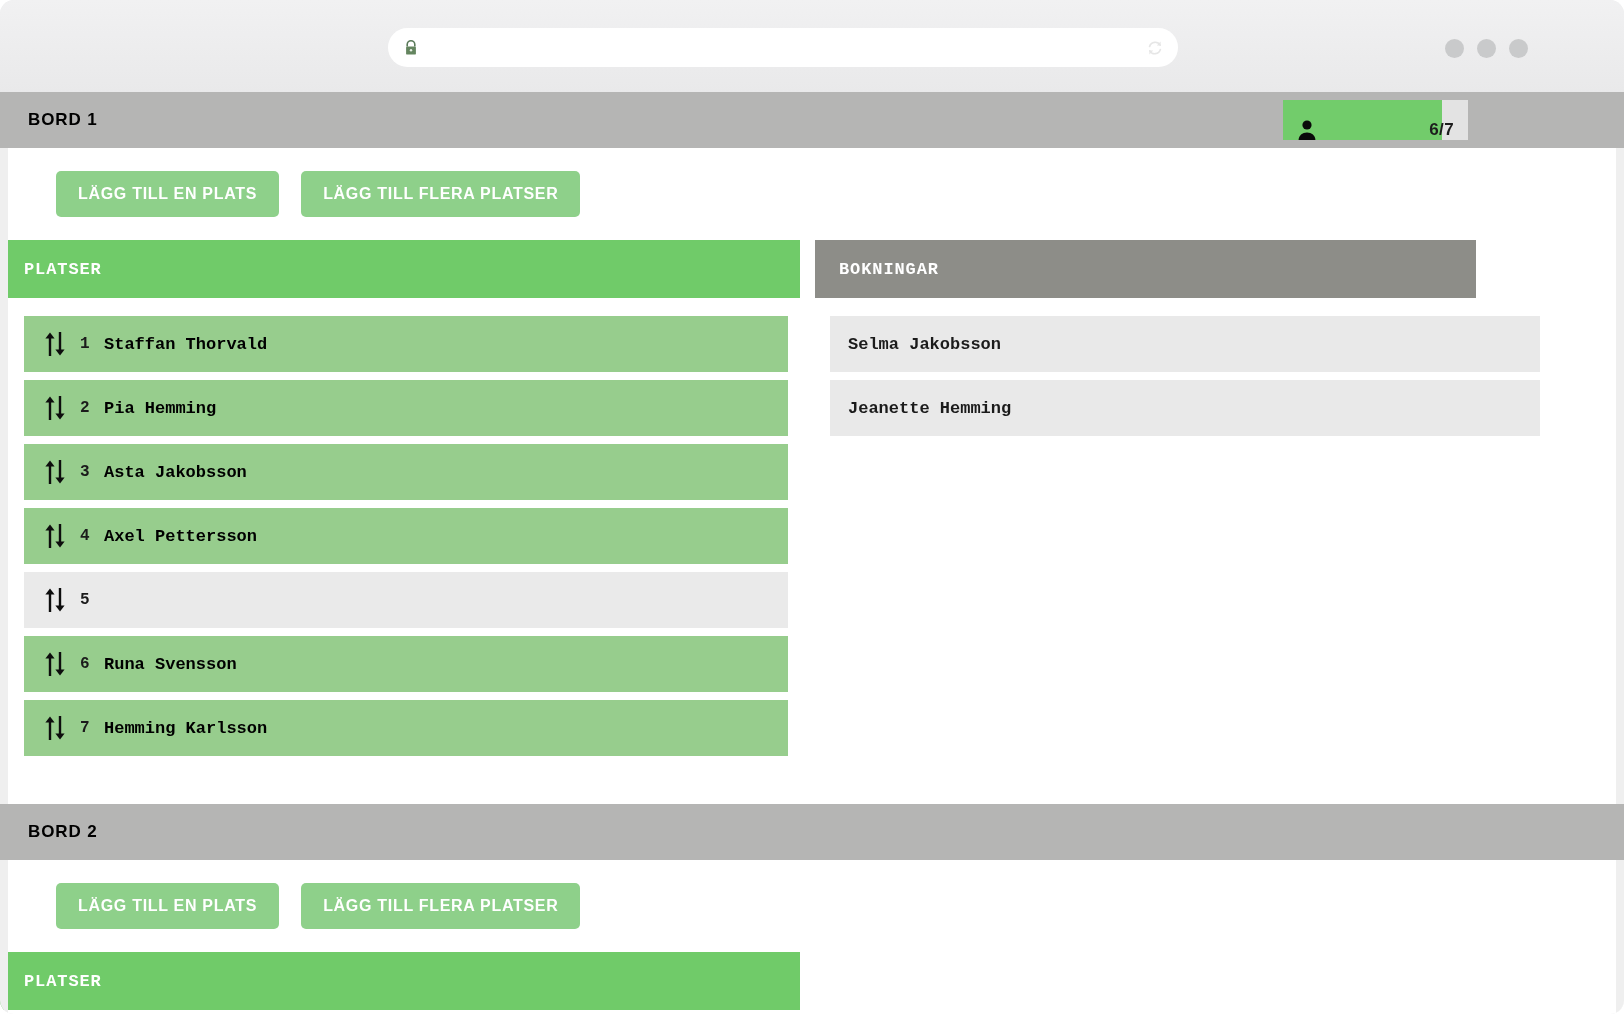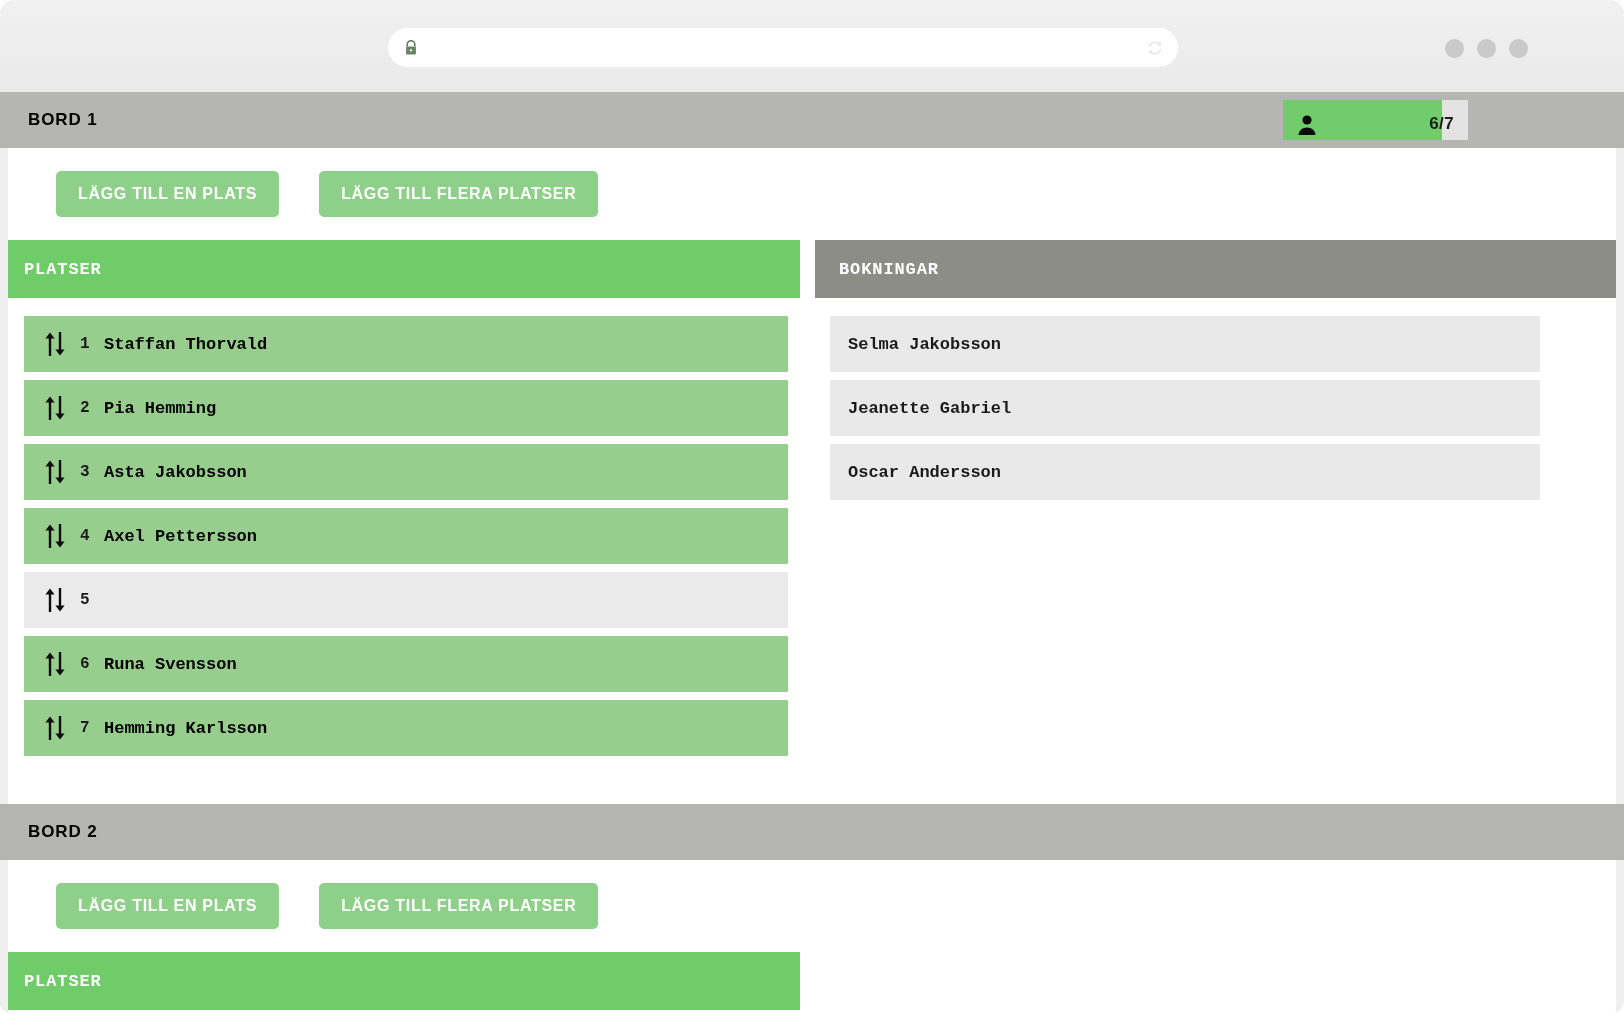--- a/index.html
+++ b/index.html
@@ -101,21 +101,21 @@
     width: 185px; height: 40px;
     background: #e3e3e3;
     overflow: hidden;
   }
   .capacity-fill {
     position: absolute; left: 0; top: 0; bottom: 0;
     background: #72cc6b;
   }
   .capacity-inner {
     position: absolute; inset: 0;
-    display: flex; align-items: center;
+    display: flex; align-items: flex-end;
     padding: 8px 14px 0 14px;
   }
   .person-icon { width: 20px; height: 21px; flex: 0 0 auto; }
   .capacity-count {
     margin-left: auto;
     font-size: 17px;
     font-weight: bold;
     color: #1d1d1d;
     letter-spacing: .4px;
   }
@@ -133,42 +133,42 @@
     font-family: "Liberation Sans", sans-serif;
     font-size: 16px;
     font-weight: bold;
     letter-spacing: .7px;
     border-radius: 5px;
     height: 46px;
     padding: 0 22px;
     cursor: pointer;
     white-space: nowrap;
   }
-  .btn + .btn { margin-left: 40px; }
+  .btn + .btn { margin-left: 22px; }
   .btn-group-split { margin-left: 286px; }
 
   
   .columns { display: flex; align-items: flex-start; font-family: Liberation Mono, monospace; }
   .col-seats { width: 800px; flex: 0 0 auto; }
   .col-bookings { width: 824px; flex: 0 0 auto; }
 
   .section-header {
     height: 58px;
     display: flex; align-items: center;
     padding-left: 24px;
     color: #ffffff;
     font-size: 17px;
     font-weight: bold;
     letter-spacing: .9px;
   }
   .section-header.seats { background: #70cb69; }
   .section-header.bookings {
     background: #8d8d88;
     margin-left: 15px;
-    width: 809px;
+    width: 661px;
   }
 
   .seat-list { padding: 18px 12px 18px 24px; }
   .seat-row {
     display: flex; align-items: center;
     height: 56px;
     background: #97cd8d;
     margin-bottom: 8px;
     padding-left: 18px;
     cursor: grab;
@@ -345,24 +345,21 @@
             </div>
         </div>
 
         <div class="col-bookings">
           <div class="section-header bookings">BOKNINGAR</div>
           <div class="booking-list" id="booking-list-1">
               <div class="booking-row">
                 <span class="booking-name">Selma Jakobsson</span>
               </div>
               <div class="booking-row">
-                <span class="booking-name">Jeanette Gabriel</span>
-              </div>
-              <div class="booking-row">
-                <span class="booking-name">Oscar Andersson</span>
+                <span class="booking-name">Jeanette Hemming</span>
               </div>
             </div>
         </div>
 
       </div>
     </div>
 
     <div class="block-gap"></div>
 
     <div class="table-block">

